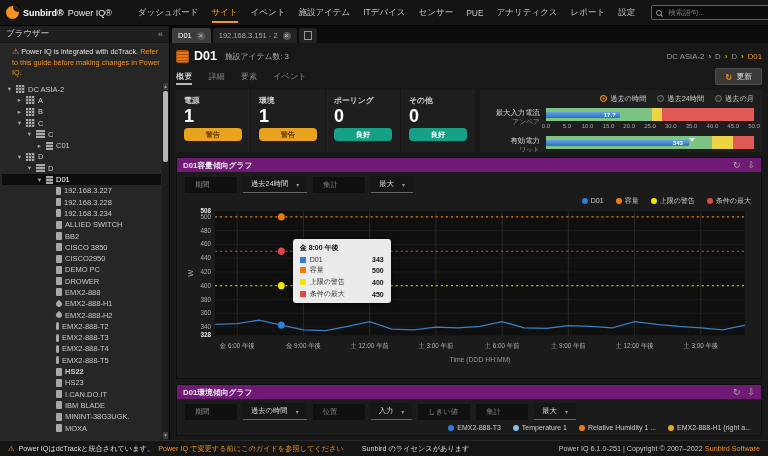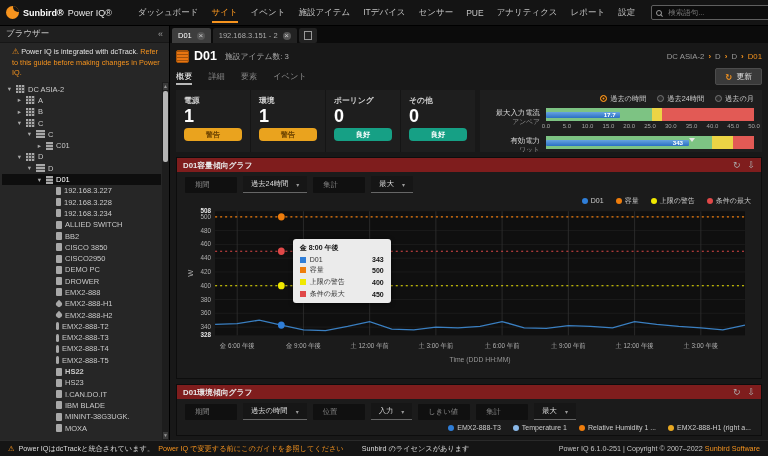--- a/index.html
+++ b/index.html
@@ -104,21 +104,21 @@
   .zone-crit{background:#e25a55;}
   .gval{position:absolute;left:0;top:3.5px;height:6px;background:linear-gradient(180deg,#66a3e0,#2a6fc4);border-radius:1px;}
   .gvtext{position:absolute;top:3px;font-size:6.2px;font-weight:bold;color:#fff;line-height:7px;}
   .gmark{position:absolute;top:2px;width:0;height:0;border-left:3px solid transparent;border-right:3px solid transparent;border-top:4px solid #e8e8e8;}
   .gticks{position:relative;height:9px;margin-top:2px;}
   .gtick{position:absolute;transform:translateX(-50%);font-size:6px;color:#a5a5a5;top:0;}
 
   .panel{background:#1b1b1b;border:1px solid #0d0d0d;display:flex;flex-direction:column;overflow:hidden;}
   .panel-capacity{flex:1;}
   .panel-env{height:52px;flex:none;}
-  .panel-header{height:14px;background:#7f1d1d;display:flex;align-items:center;padding:0 6px;flex:none;}
+  .panel-header{height:14px;background:#701a75;display:flex;align-items:center;padding:0 6px;flex:none;}
   .panel-title{font-size:7.8px;font-weight:bold;color:#e8e8e8;}
   .panel-icons{margin-left:auto;display:flex;gap:7px;color:#aaa;font-size:9px;}
   .panel-icon{cursor:pointer;line-height:1;}
   .controls-row{display:flex;align-items:center;gap:6px;padding:4px 8px 3px 8px;flex:none;}
   .ctl-label{background:#101010;color:#8a8a8a;font-size:7.3px;padding:3px 10px;min-width:52px;border-radius:1px;}
   .ctl-select{background:#161616;border-bottom:1px solid #666;display:flex;align-items:center;gap:8px;font-size:7.3px;color:#ddd;padding:3px 8px;cursor:pointer;}
   .legend-row{display:flex;justify-content:flex-end;gap:12px;align-items:center;padding:0 10px 2px 0;flex:none;height:11px;}
   .leg{display:flex;align-items:center;gap:3px;font-size:7px;color:#ccc;cursor:pointer;}
   .ldot{width:6px;height:6px;border-radius:50%;flex:none;}
 

